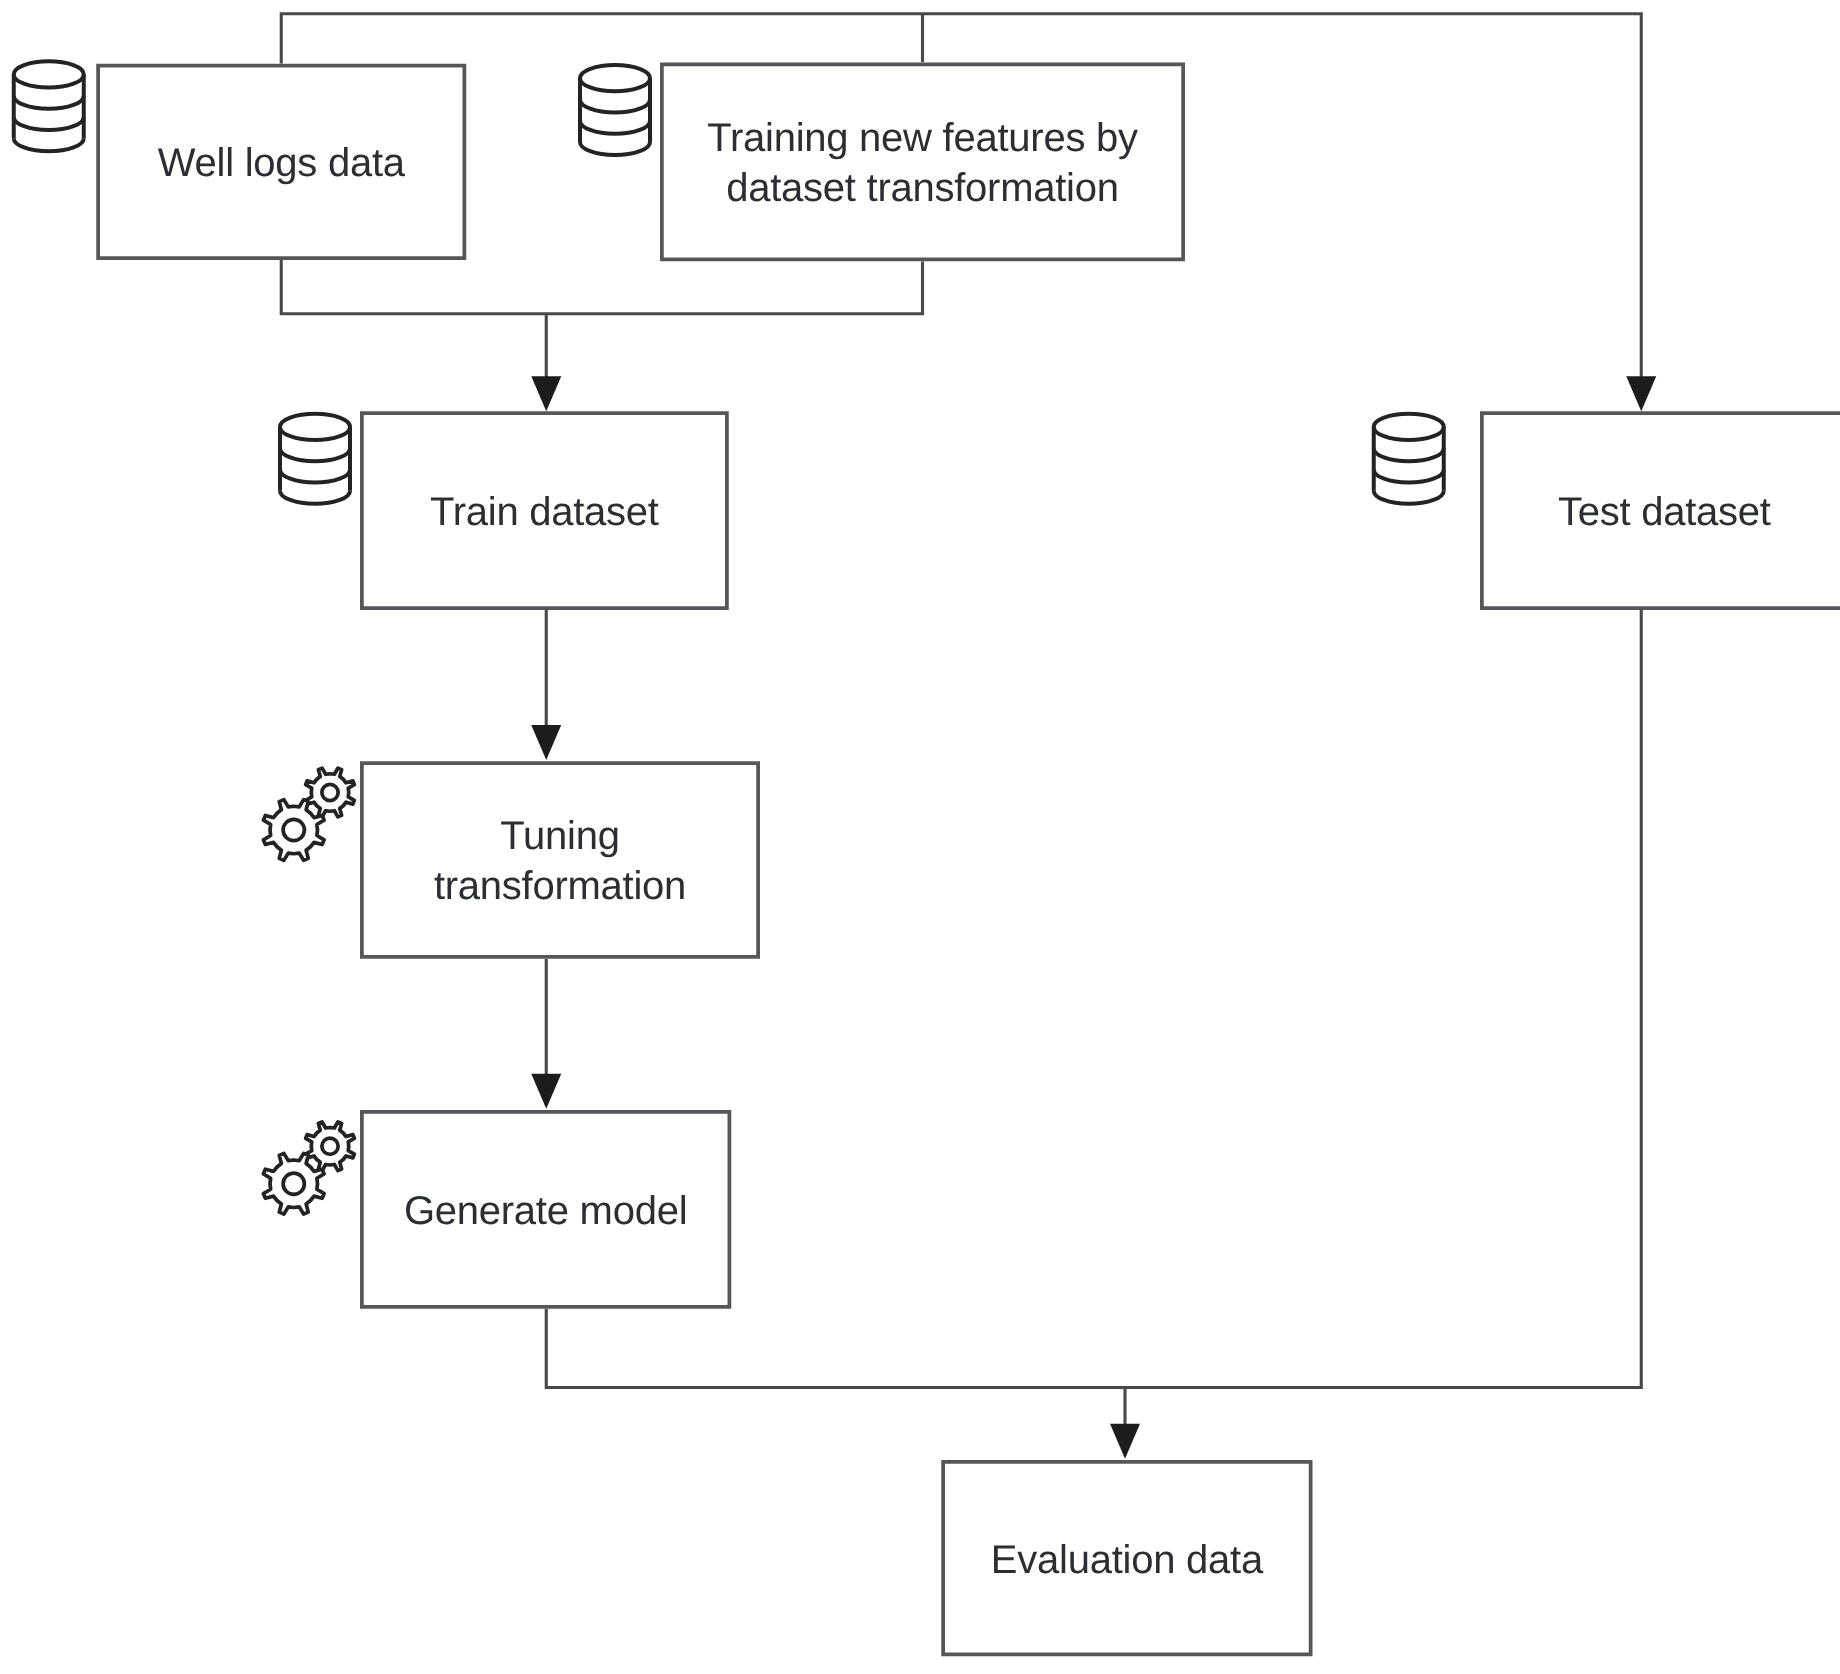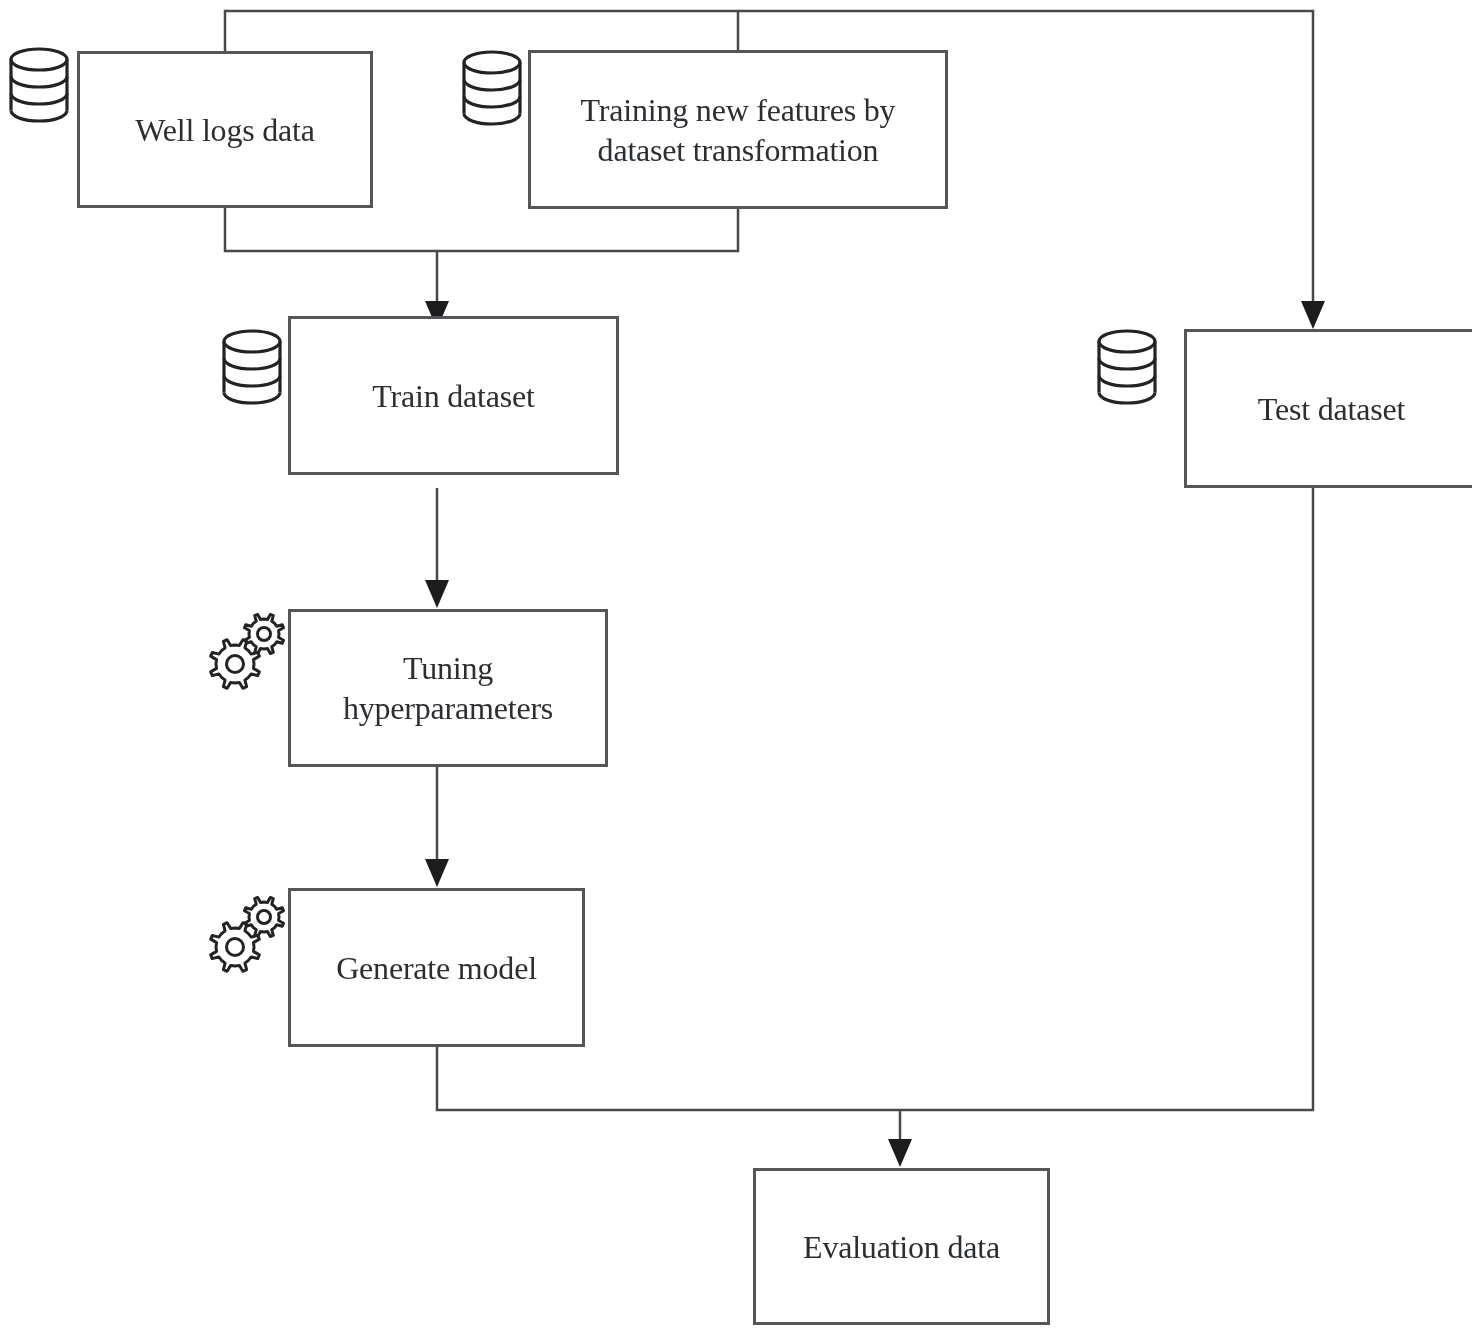--- a/index.html
+++ b/index.html
@@ -10,21 +10,21 @@
     --arrowhead:#1b1c1e;
     --text:#2b2e33;
     --icon-stroke:#212325;
   }
   html,body{margin:0;padding:0;background:var(--background);}
   .canvas{
     position:relative;
     width:1472px;
     height:1339px;
     background:var(--background);
-    font-family:Liberation Serif, serif;
+    font-family:Liberation Sans, sans-serif;
     color:var(--text);
     overflow:hidden;
   }
   .wires{position:absolute;left:0;top:0;width:1472px;height:1339px;}
   .wires path.connector{fill:none;stroke:var(--connector);stroke-width:2.5;}
   .wires polygon.arrowhead{fill:var(--arrowhead);stroke:none;}
   .node{
     position:absolute;
     box-sizing:border-box;
     border:3px solid var(--box-border);
@@ -103,31 +103,31 @@
 
   <div class="node" style="left:77px;top:51px;width:296px;height:157px">
     <span class="line">Well logs data</span>
   </div>
 
   <div class="node" style="left:528px;top:50px;width:420px;height:159px">
     <span class="line">Training new features by</span>
     <span class="line">dataset transformation</span>
   </div>
 
-  <div class="node" style="left:288px;top:316px;width:331px;height:159px">
+  <div class="node" style="left:288px;top:329px;width:295px;height:159px">
     <span class="line">Train dataset</span>
   </div>
 
   <div class="node" style="left:1184px;top:329px;width:295px;height:159px">
     <span class="line">Test dataset</span>
   </div>
 
   <div class="node" style="left:288px;top:609px;width:320px;height:158px">
     <span class="line">Tuning</span>
-    <span class="line">hyperparameters</span>
+    <span class="line">transformation</span>
   </div>
 
   <div class="node" style="left:288px;top:888px;width:297px;height:159px">
     <span class="line">Generate model</span>
   </div>
 
   <div class="node" style="left:753px;top:1168px;width:297px;height:157px">
     <span class="line">Evaluation data</span>
   </div>
 

